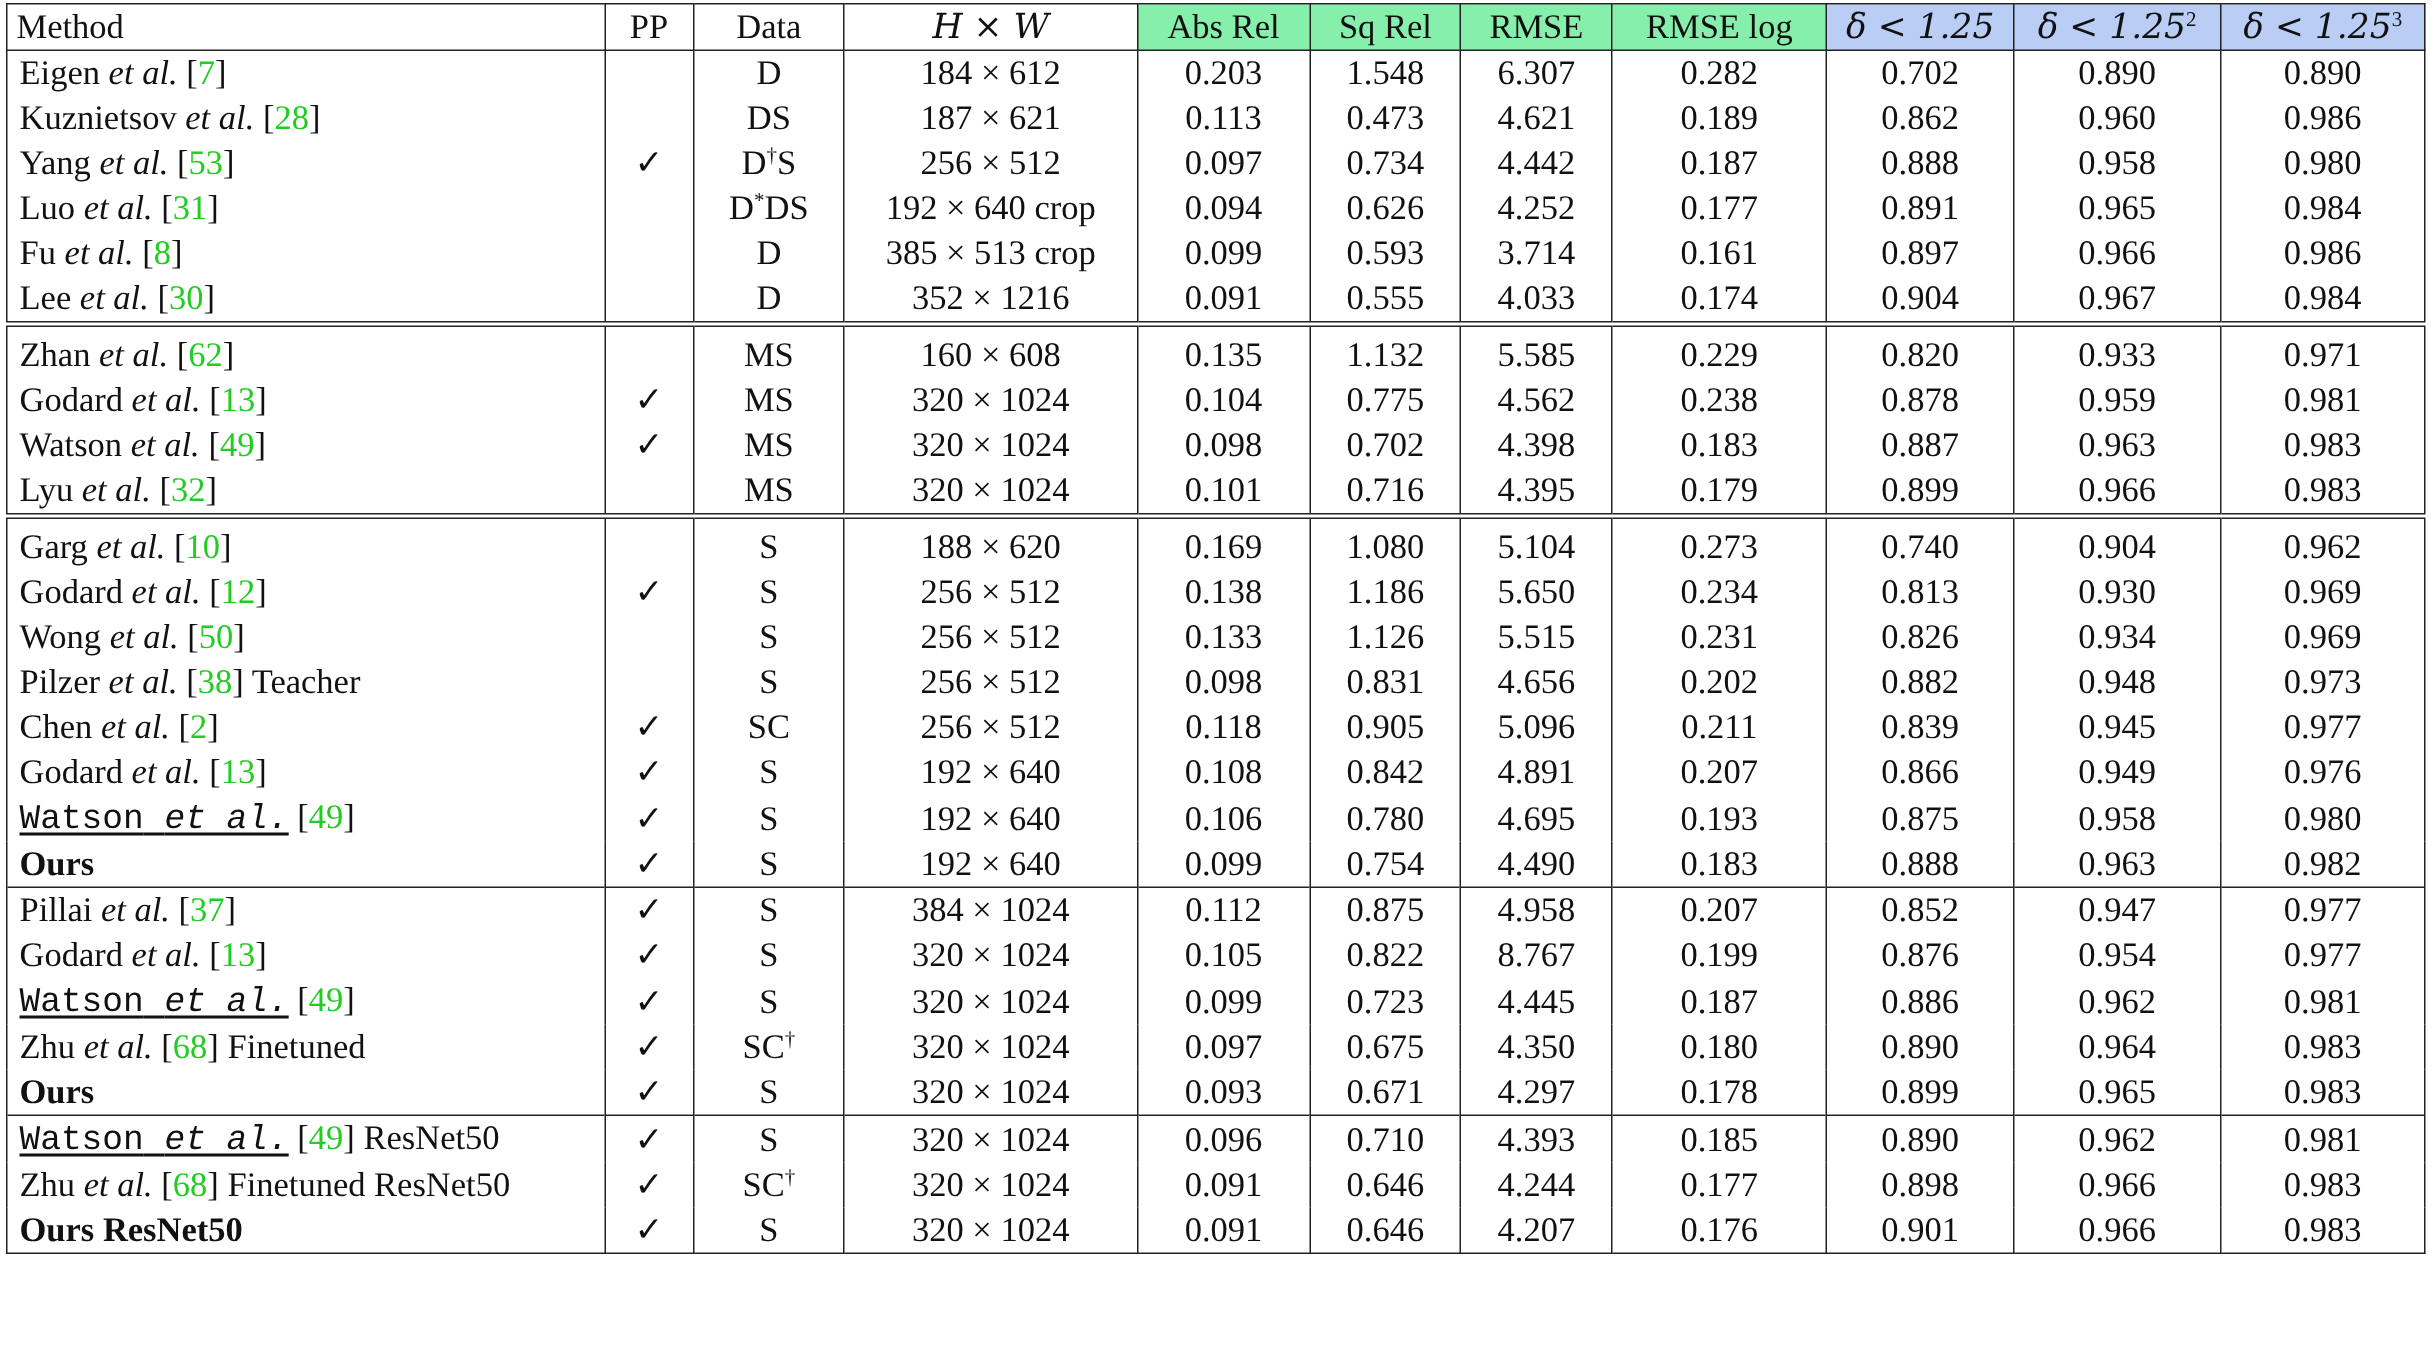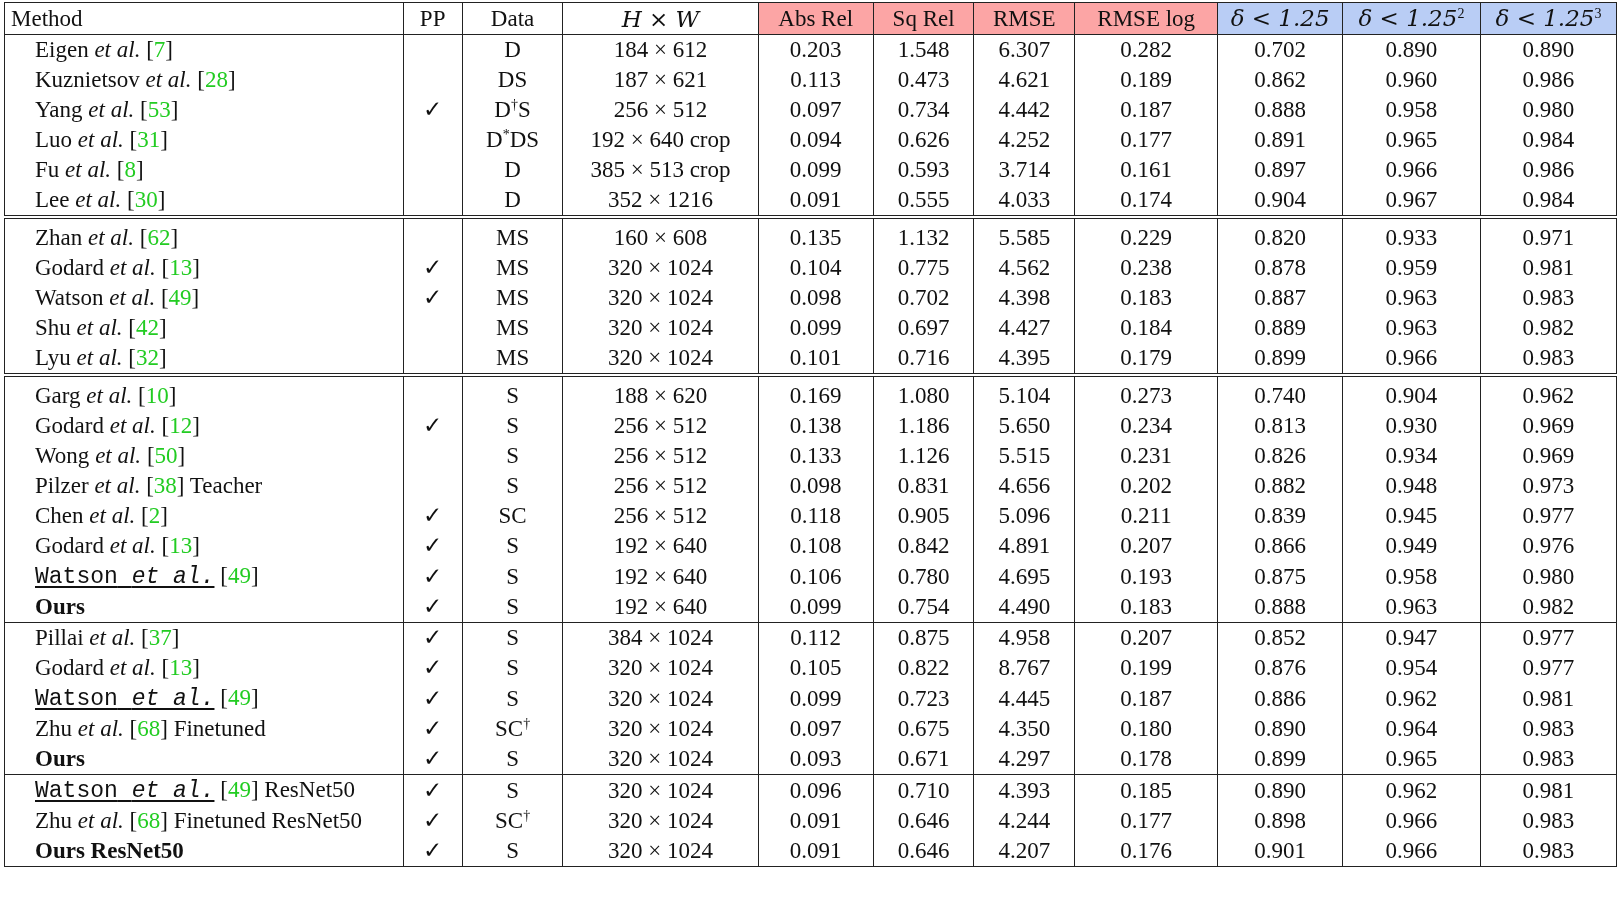--- a/index.html
+++ b/index.html
@@ -17,23 +17,23 @@
       border-left: 1.5px solid #222;
       border-right: 1.5px solid #222;
       padding: 0 6px;
       height: 30px;
       line-height: 30px;
       white-space: nowrap;
       text-align: center;
       font-weight: normal;
     }
     .tbl th { height: 30px; border-top: 1.5px solid #222; border-bottom: 1.5px solid #222; }
-    .tbl td.method { text-align: left; padding-left: 30px; }
+    .tbl td.method { text-align: left; padding-left: 8px; }
     .tbl th.method { text-align: left; }
-    .th-err { background: #fca5a5; margin-left: 21px; }
+    .th-err { background: #86efac; margin-left: 21px; }
     .th-acc { background: #b9cdf5; margin-left: 32px; }
     .tbl tr.grp-start td { border-top: 1.5px solid #222; }
     .tbl tr.grp-double td { border-top: 4.5px double #222; height: 30px; }
     .tbl tr.grp-double td { padding-top: 4px; }
     .tbl tr.last td { border-bottom: 1.5px solid #222; }
     .b { font-weight: bold; }
     .cite { color: #22cc22; }
     .ital { font-style: italic; }
     .ul { text-decoration: underline; text-underline-offset: 3px; font-family: Liberation Mono, monospace; }
     sup { font-size: 14px; line-height: 0; vertical-align: 8px; }
@@ -183,33 +183,20 @@
         <td>320 × 1024</td>
         <td class="b">0.098</td>
         <td>0.702</td>
         <td>4.398</td>
         <td>0.183</td>
         <td>0.887</td>
         <td>0.963</td>
         <td class="b">0.983</td>
       </tr>
       <tr>
-        <td class="method"><span><span>Shu</span> <span class="ital">et al.</span></span> [<span class="cite">42</span>]</td>
-        <td></td>
-        <td>MS</td>
-        <td>320 × 1024</td>
-        <td>0.099</td>
-        <td class="b">0.697</td>
-        <td>4.427</td>
-        <td>0.184</td>
-        <td>0.889</td>
-        <td>0.963</td>
-        <td>0.982</td>
-      </tr>
-      <tr>
         <td class="method"><span><span>Lyu</span> <span class="ital">et al.</span></span> [<span class="cite">32</span>]</td>
         <td></td>
         <td>MS</td>
         <td>320 × 1024</td>
         <td>0.101</td>
         <td>0.716</td>
         <td class="b">4.395</td>
         <td class="b">0.179</td>
         <td class="b">0.899</td>
         <td class="b">0.966</td>

